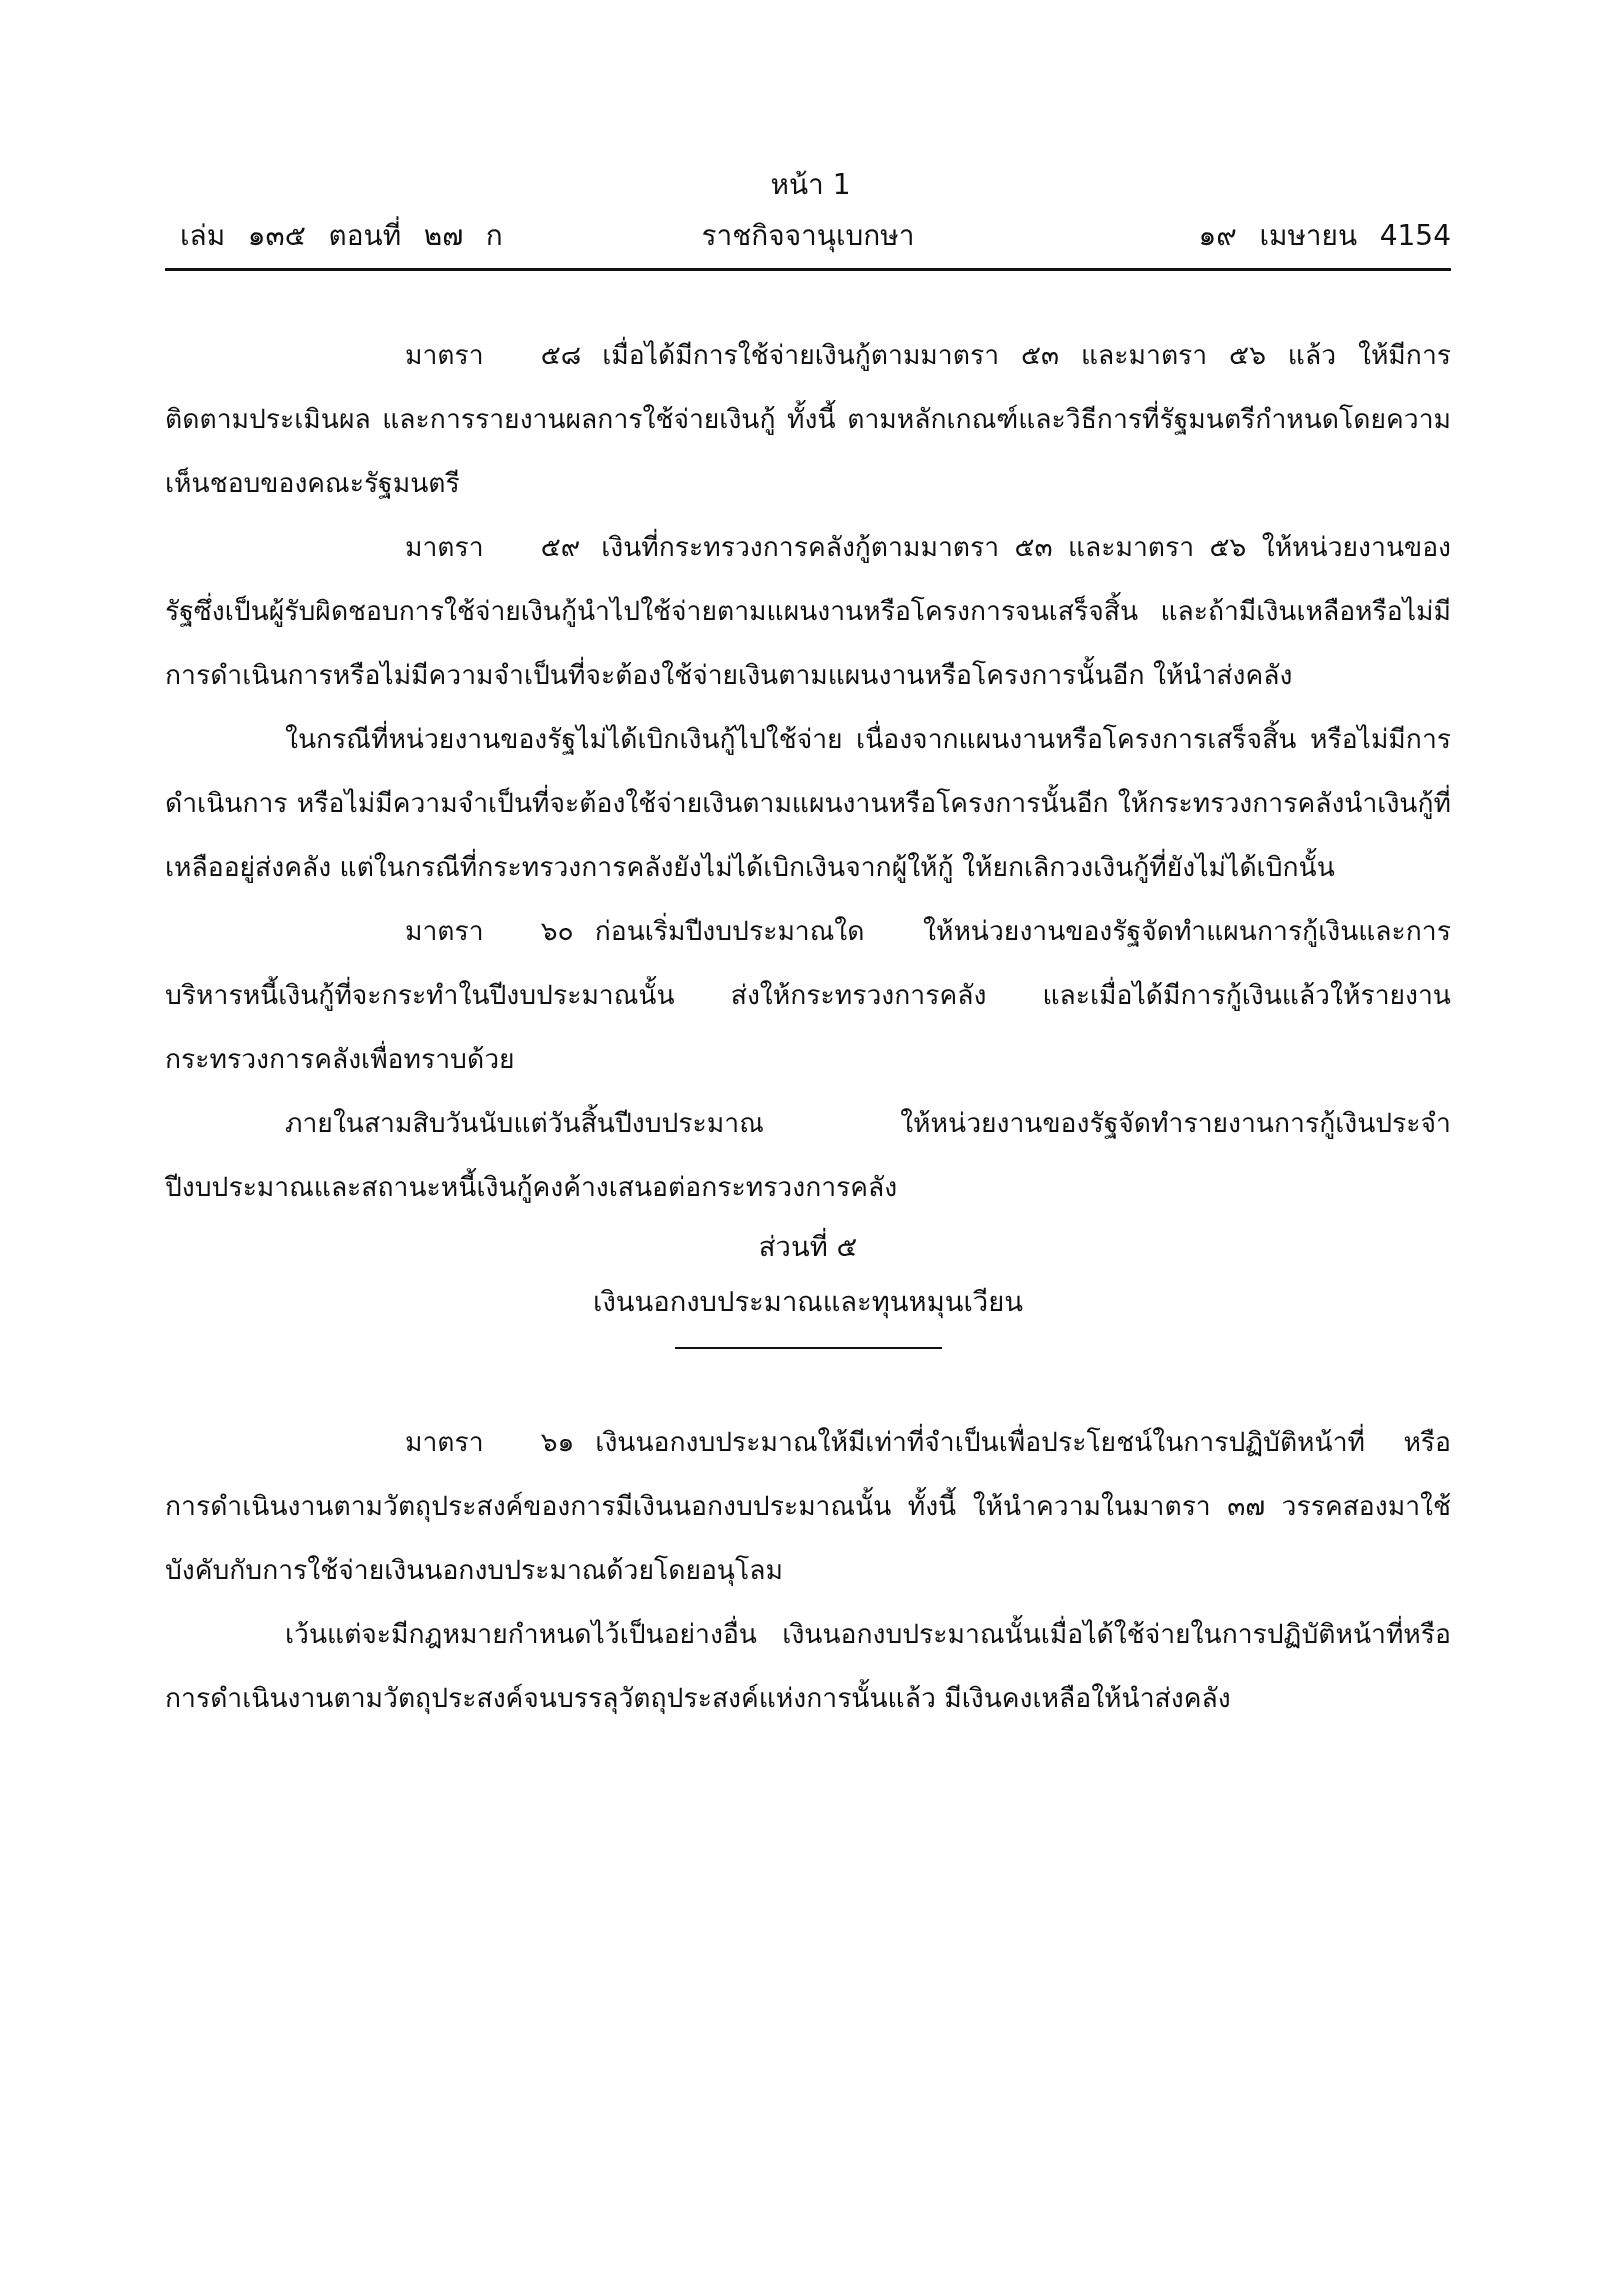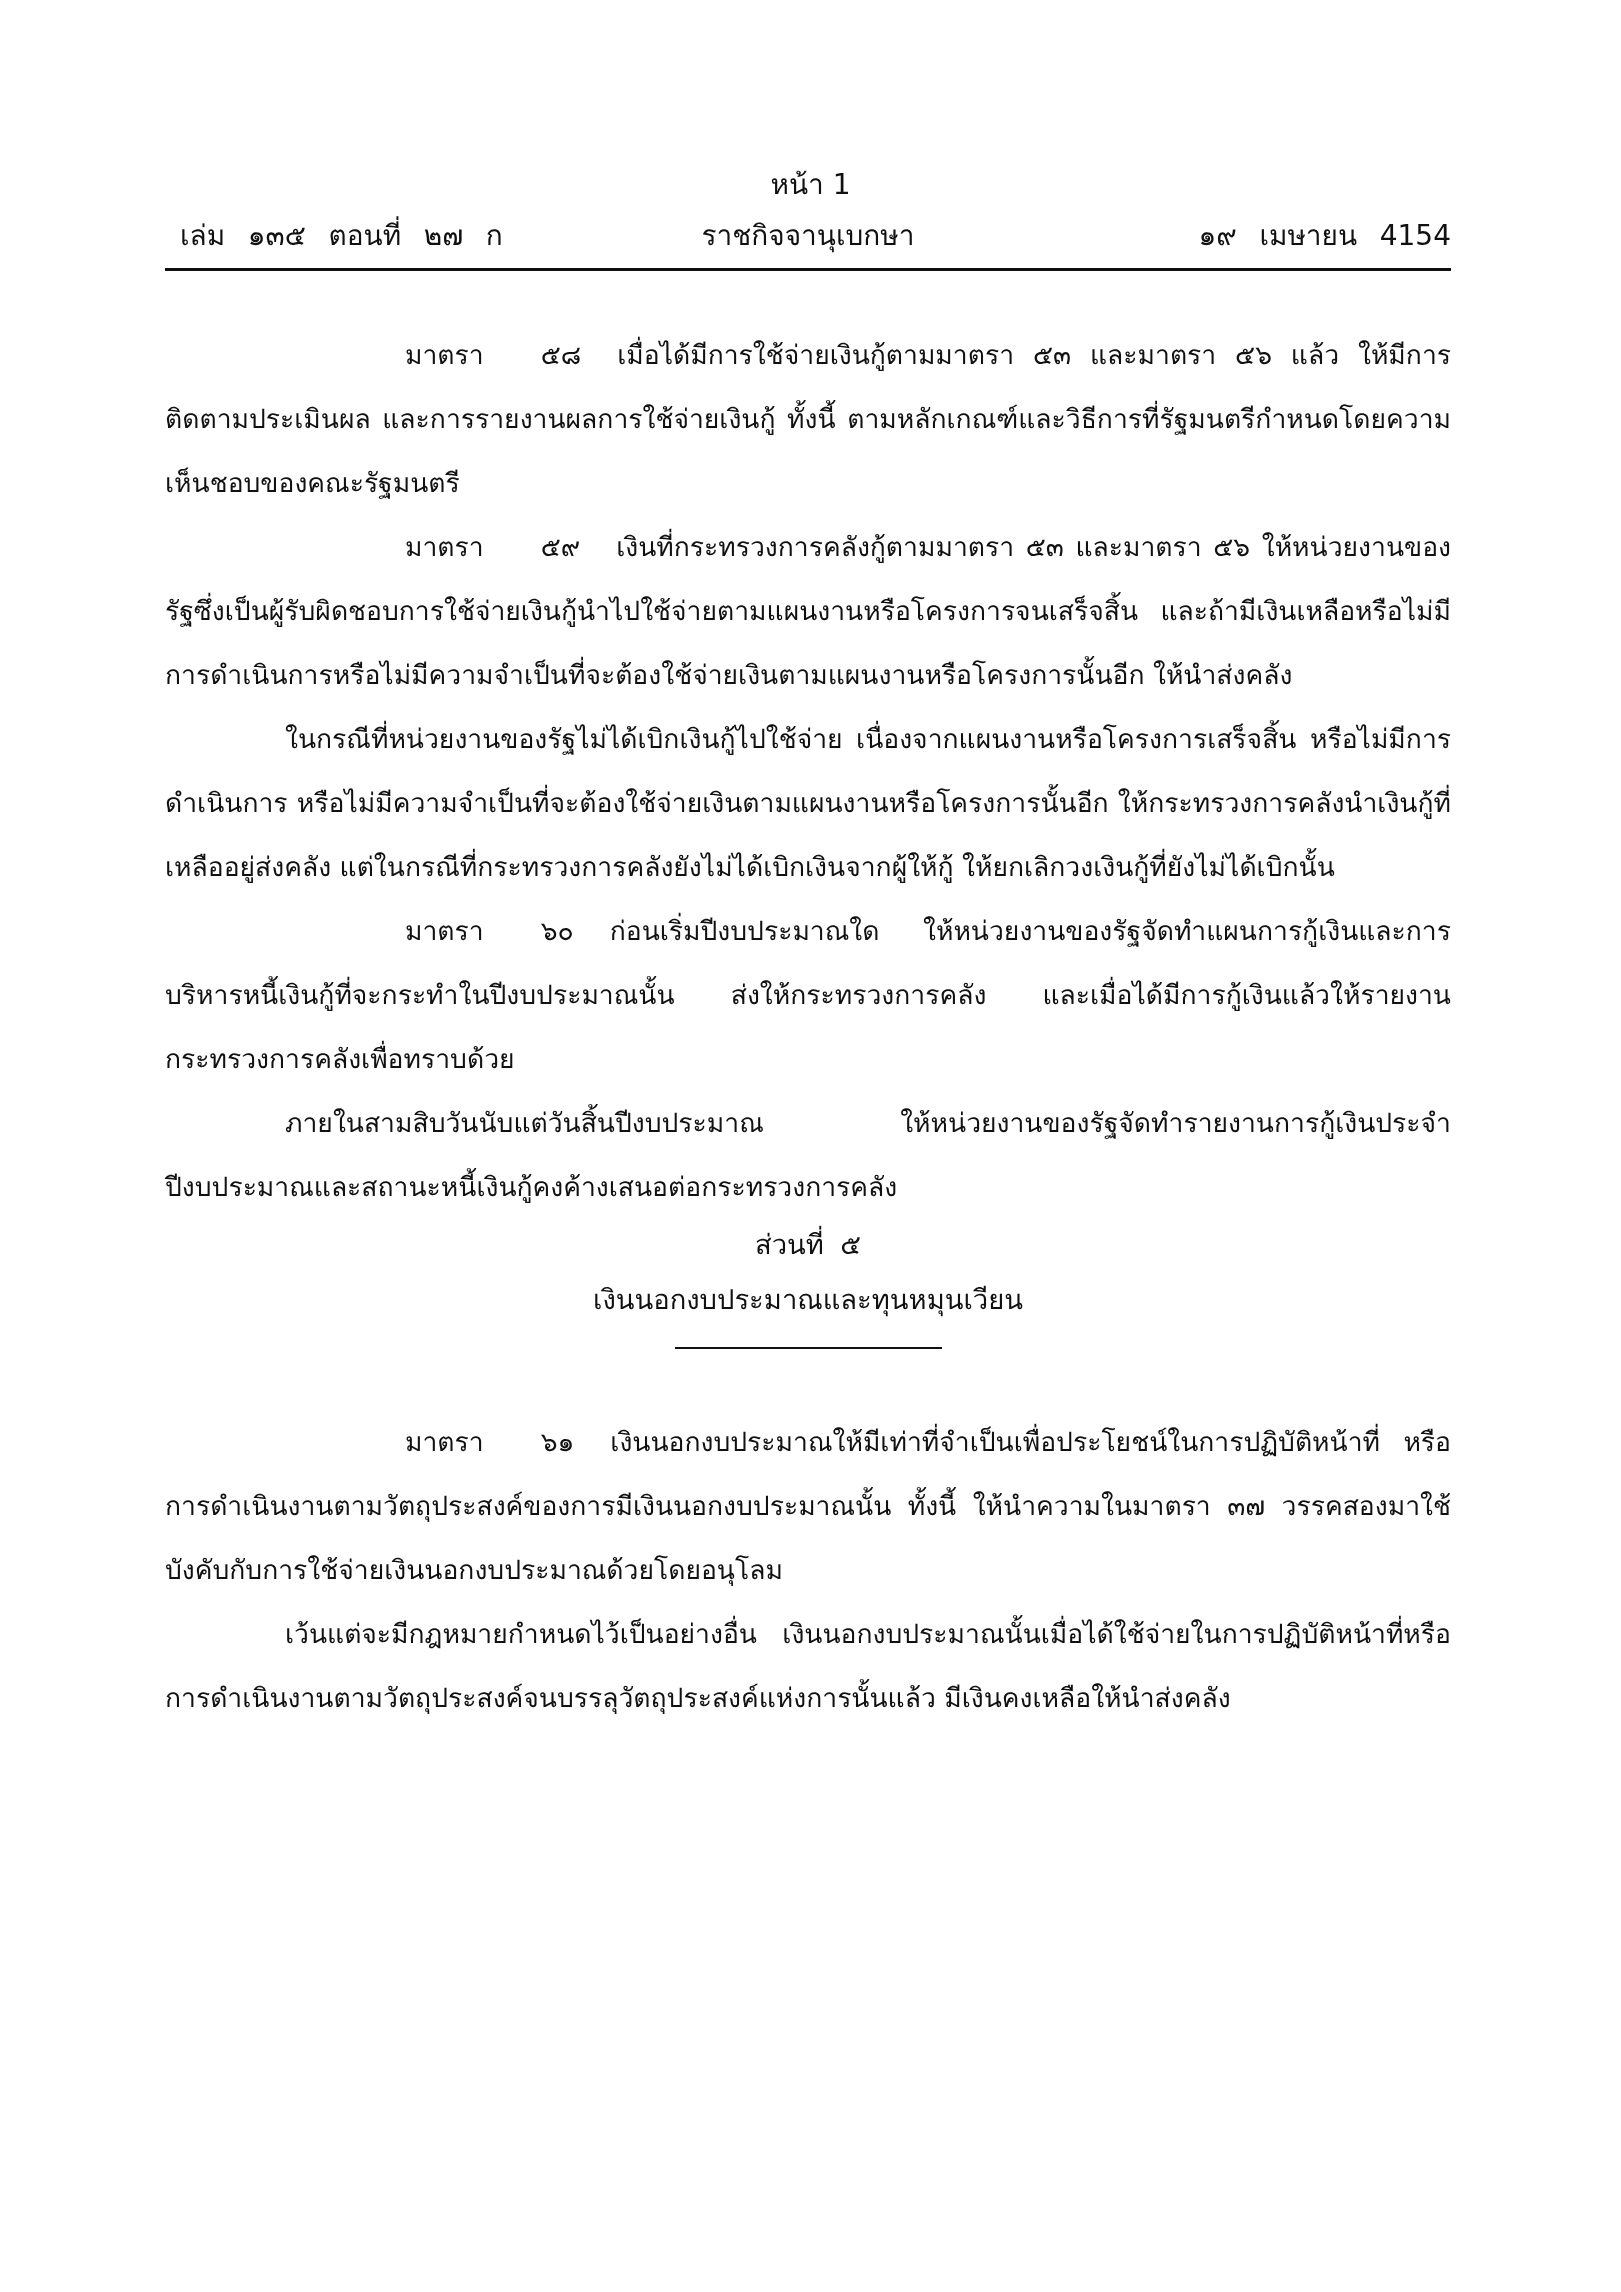--- a/index.html
+++ b/index.html
@@ -26,23 +26,23 @@
   .body {
     position: absolute; top: 323px; left: 165px; width: 1286px;
     font-size: 26.5px; line-height: 64px;
   }
   .para {
     margin: 0; text-align: justify; text-indent: 120px;
     text-align-last: left;
   }
   .sec-label { display: inline-block; }
   .sec-label .word { margin-right: 57px; }
-  .sec-label .num { margin-right: 36px; }
+  .sec-label .num { margin-right: 21px; }
   .part-title {
-    text-align: center; margin: 0; line-height: 55px; font-size: 27.4px; font-family: Liberation Mono, monospace;
+    text-align: center; margin: 0; line-height: 55px; font-size: 27.4px;
   }
   .part-rule {
     width: 267px; height: 2px; background: #111111; margin: 17.6px auto 61px auto;
   }
 </style>
 </head>
 <body>
 
 <div class="page-num">หน้า   1</div>
 

